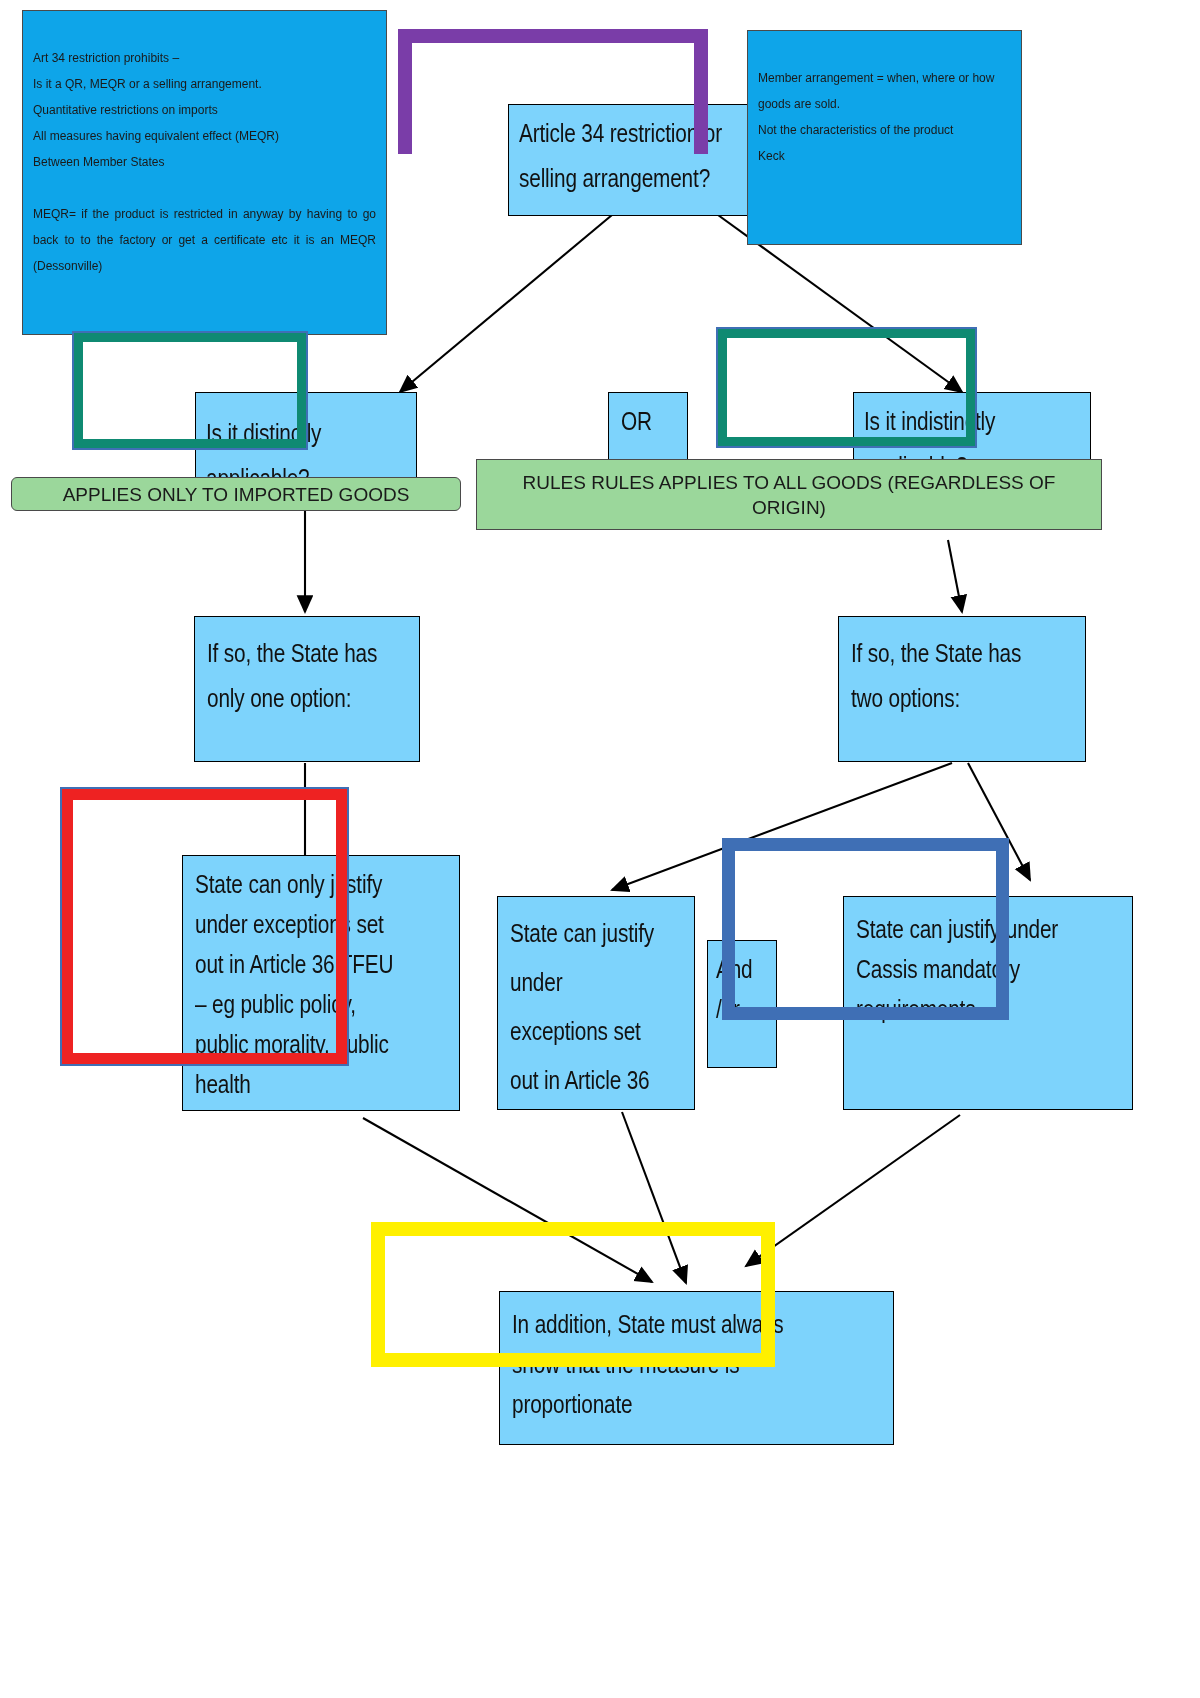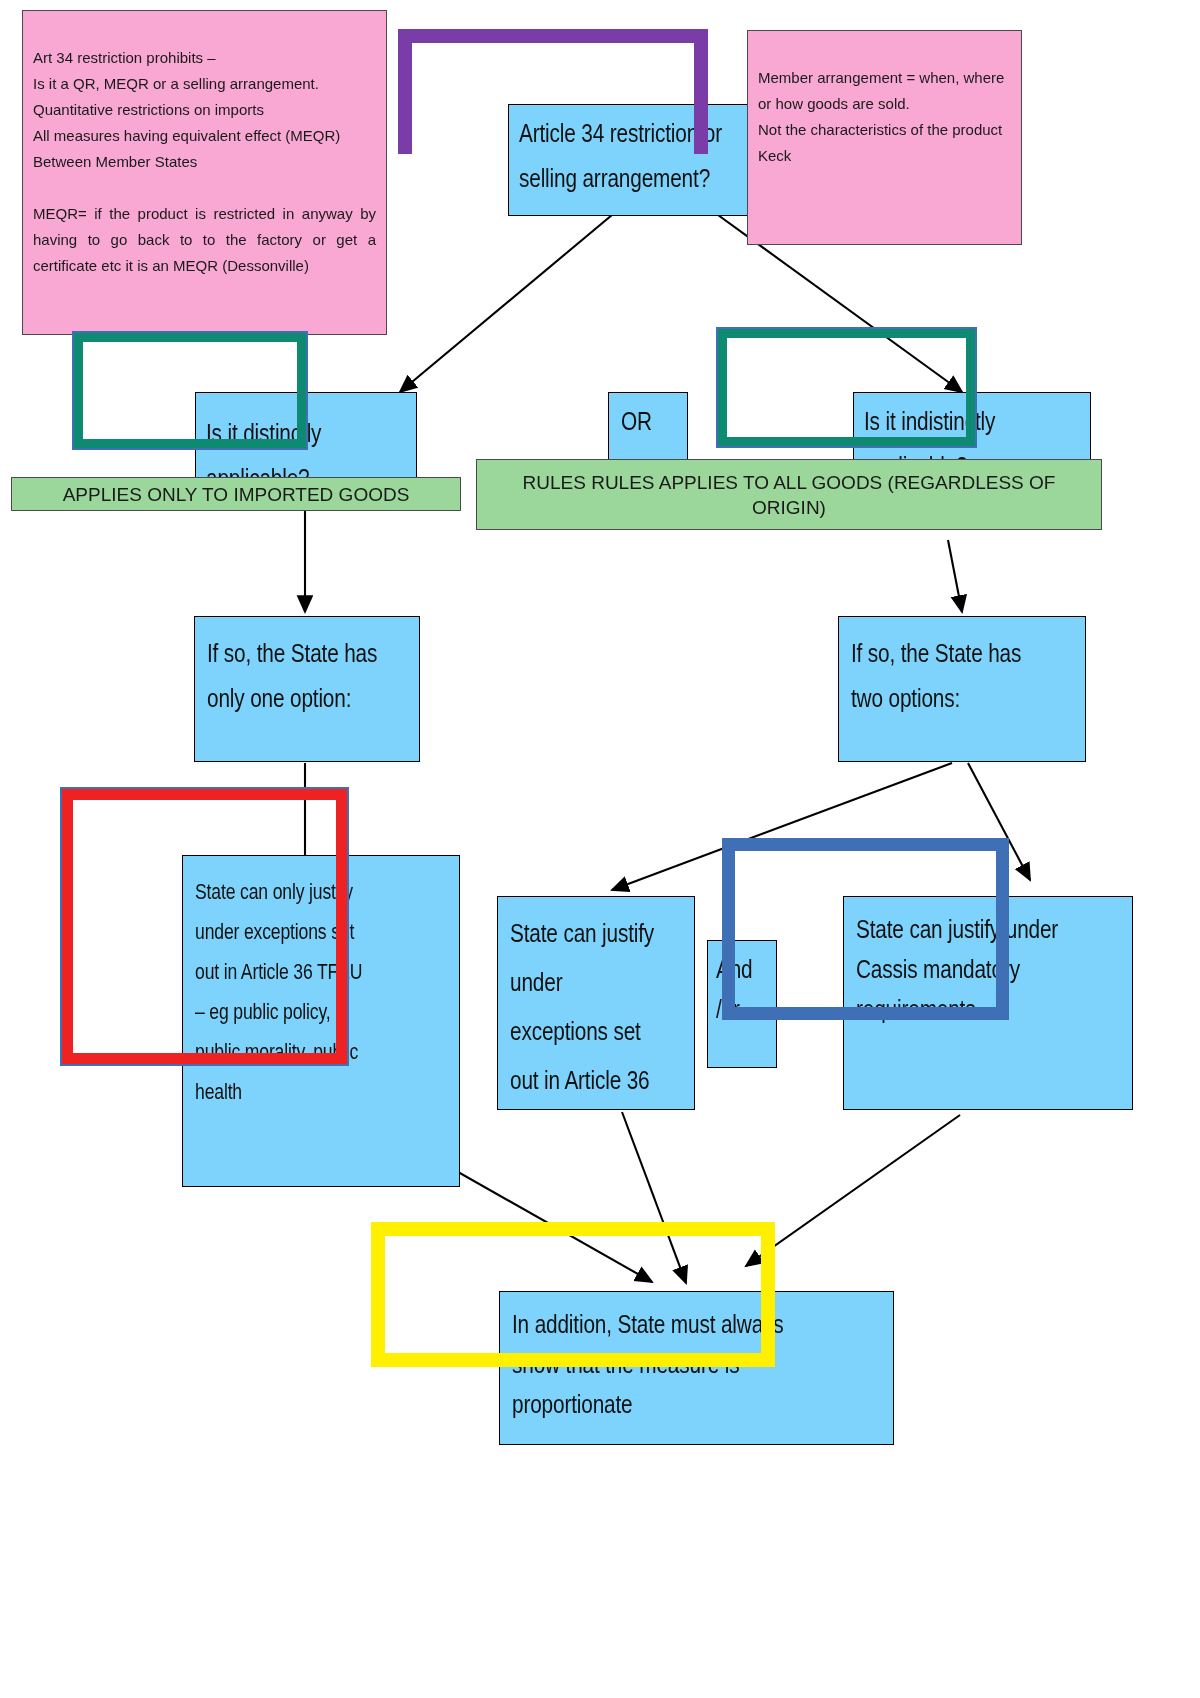--- a/index.html
+++ b/index.html
@@ -43,25 +43,25 @@
     transform: scaleX(0.80);
     transform-origin: left top;
     width: 125%;
     letter-spacing: -0.2px;
   }
 
   
   .note {
     position: absolute;
     box-sizing: border-box;
-    background: #f9a8d4;
+    background: #0ea5e9;
     border: 1.2px solid #4a4a4a;
     color: #1a1a1a;
     font-family: "Liberation Sans", sans-serif;
-    font-size: 15px;
+    font-size: 12px;
     line-height: 26px;
     padding: 8px 10px 6px 10px;
     white-space: pre-line;
     overflow: hidden;
   }
   .note.justify { text-align: justify; text-align-last: left; }
 
   
   .band {
     position: absolute;
@@ -145,21 +145,21 @@
   <div class="node cond" style="left:194px;top:616px;width:226px;height:146px;font-size:26px;line-height:45px;padding:14px 12px;">
     <span class="txt">If so, the State has
 only one option:</span>
   </div>
 
   <div class="node cond" style="left:838px;top:616px;width:248px;height:146px;font-size:26px;line-height:45px;padding:14px 12px;">
     <span class="txt">If so, the State has
 two options:</span>
   </div>
 
-  <div class="node cond" style="left:182px;top:855px;width:278px;height:332px;font-size:22px;line-height:40px;padding:16px 12px;">
+  <div class="node cond" style="left:182px;top:855px;width:278px;height:256px;font-size:26px;line-height:40px;padding:8px 12px;">
     <span class="txt">State can only justify
 under exceptions set
 out in Article 36 TFEU
 – eg public policy,
 public morality, public
 health</span>
   </div>
 
   <div class="node cond" style="left:497px;top:896px;width:198px;height:214px;font-size:26px;line-height:49px;padding:12px 12px;">
     <span class="txt">State can justify
@@ -179,21 +179,21 @@
 Cassis mandatory
 requirements</span>
   </div>
 
   <div class="node cond" style="left:499px;top:1291px;width:395px;height:154px;font-size:26px;line-height:40px;padding:12px 12px;">
     <span class="txt">In addition, State must always
 show that the measure is
 proportionate</span>
   </div>
 
-  <div class="band" style="left:11px;top:477px;width:450px;height:34px;">
+  <div class="band" style="left:11px;top:477px;width:450px;height:34px;border-radius:6px;">
     <span>APPLIES ONLY TO IMPORTED GOODS</span>
   </div>
 
   <div class="band" style="left:476px;top:459px;width:626px;height:71px;">
     <span>RULES RULES APPLIES TO ALL GOODS (REGARDLESS OF ORIGIN)</span>
   </div>
 
   <div class="note justify" style="left:22px;top:10px;width:365px;height:325px;">
     <span>Art 34 restriction prohibits –
 Is it a QR, MEQR or a selling arrangement.

